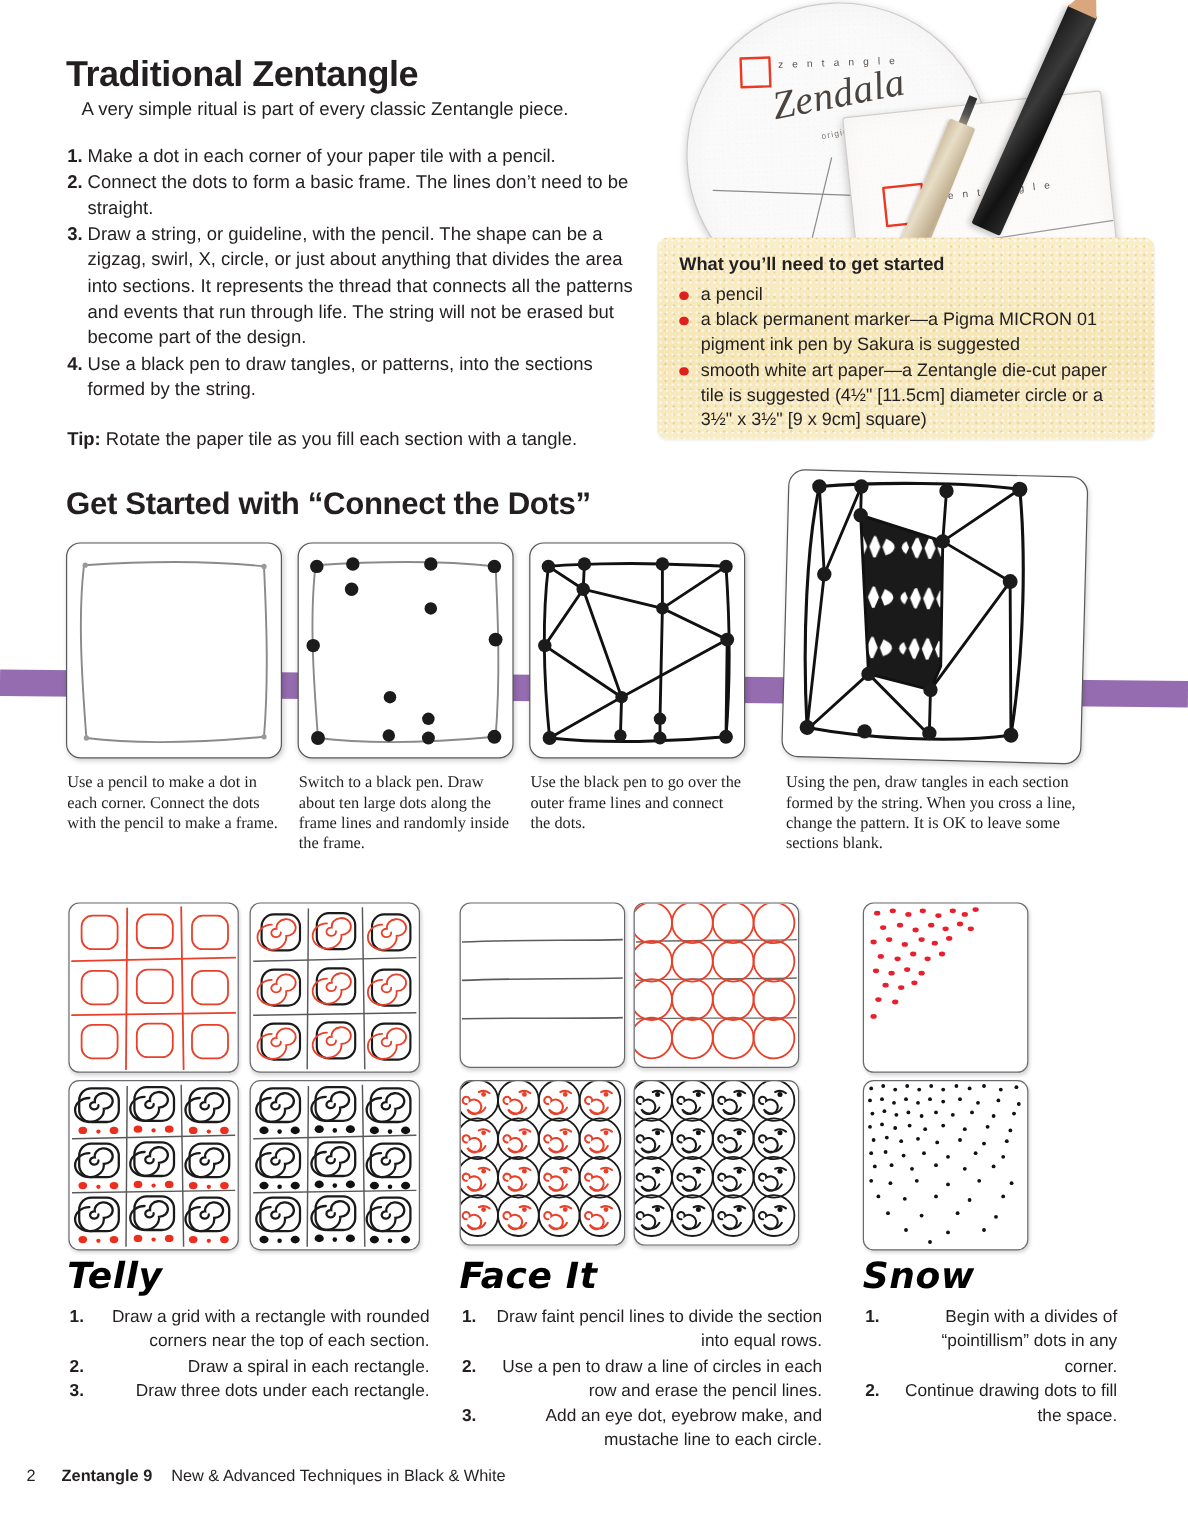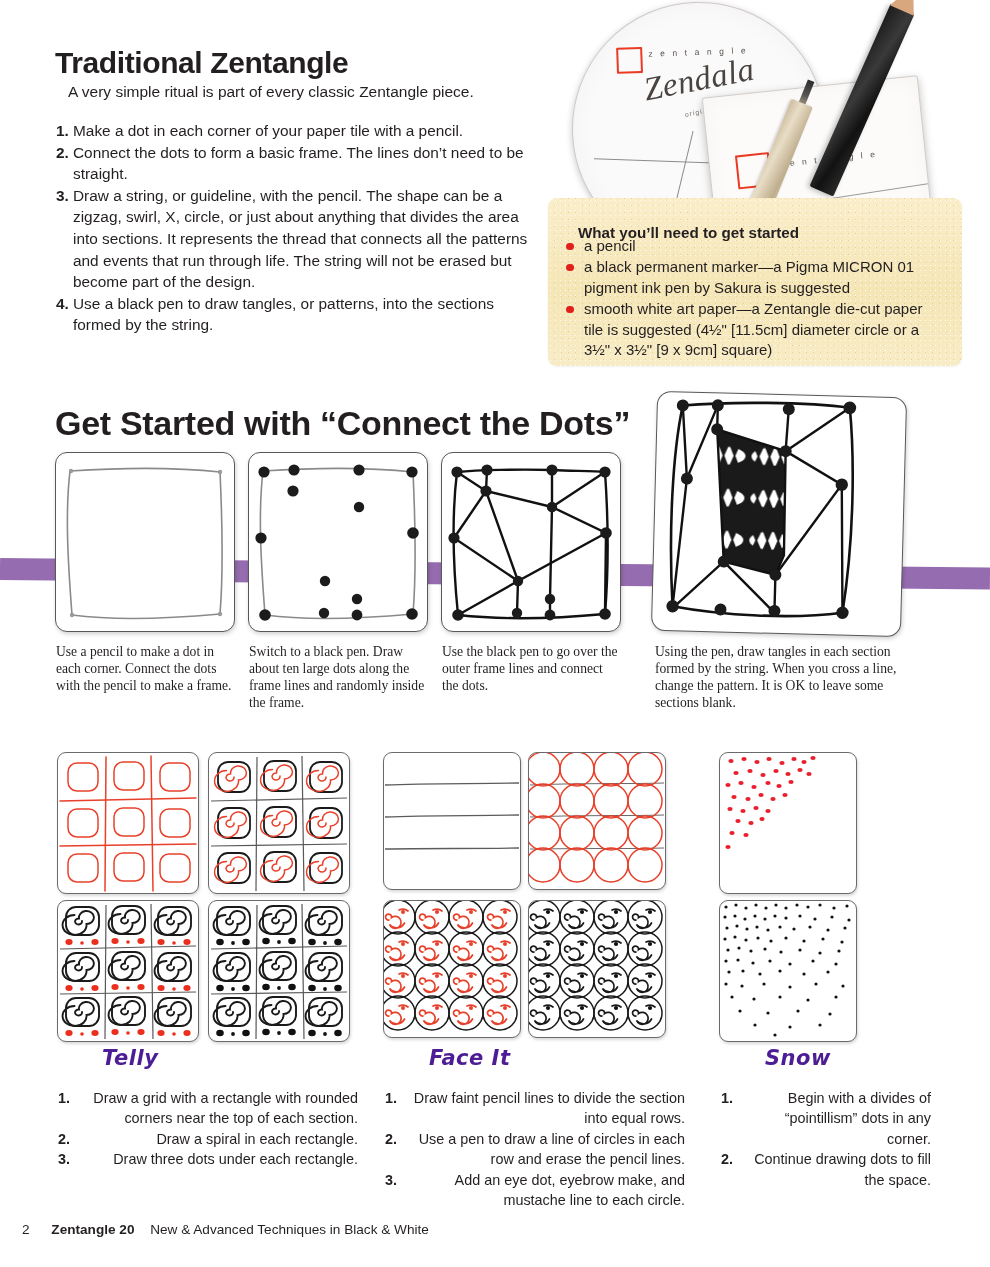--- a/index.html
+++ b/index.html
@@ -60,41 +60,41 @@
   
   .callout{position:absolute;left:548px;top:198px;width:414px;height:168px;border-radius:9px;
       background:#f7e9bf;
       background-image:
         radial-gradient(rgba(255,255,255,.85) .9px, transparent 1px),
         radial-gradient(rgba(214,186,120,.55) .8px, transparent .9px),
         linear-gradient(180deg,#faeeca 0%,#f5e6b6 55%,#f8ecc6 100%);
       background-size:5px 5px, 7px 7px, 100% 100%;
       background-position:0 0, 3px 4px, 0 0;
       box-shadow:0 1px 2px rgba(0,0,0,.06);}
-  .callout h3{margin:12px;position:absolute;left:18px;top:14px;font-size:15.2px;font-weight:bold;text-align:right;}
+  .callout h3{margin:0;position:absolute;left:18px;top:14px;font-size:15.2px;font-weight:bold;text-align:right;}
   .callout ul{margin:0;padding:0;list-style:none;position:absolute;left:18px;top:38px;width:372px;}
   .callout li{position:relative;padding-left:18px;font-size:15px;line-height:20.4px;margin-bottom:1px;}
   .callout li .bullet{position:absolute;left:0;top:6.5px;width:7.5px;height:7.5px;border-radius:50%;
       background:#e0201b;}
 
   
   .band{position:absolute;left:0;top:558px;width:990px;height:22px;background:#8d5fa9;
         transform:rotate(0.55deg);transform-origin:0 50%;opacity:.92;}
 
   
-  h2.h2{position:absolute;left:55px;top:404px;margin:0;font-size:34px;font-weight:bold;
+  h2.h2{position:absolute;left:55px;top:404px;margin:0;font-size:26px;font-weight:bold;
         letter-spacing:-.3px;}
 
   .tile{position:absolute;background:#fff;border:1.4px solid #58585b;border-radius:12px;
         box-shadow:1px 2px 4px rgba(0,0,0,.18);}
   .cap{position:absolute;font-family:"Liberation Serif",serif;font-size:13.6px;line-height:17px;color:#231f20;}
 
   
-  .tangle-title{position:absolute;color:#4c1d95;font-size:21px;
-       font-family:"DejaVu Sans",sans-serif;font-style:italic;font-weight:bold;letter-spacing:.5px;margin-left:46px;}
+  .tangle-title{position:absolute;color:#000000;font-size:30px;
+       font-family:"DejaVu Sans",sans-serif;font-style:italic;font-weight:bold;letter-spacing:.5px;}
   .steps{position:absolute;font-size:14.4px;line-height:20.4px;width:290px;}
   .steps .row{display:flex;}
   .steps .num{font-weight:bold;width:18px;flex:0 0 18px;}
   .steps .txt{flex:1;text-align:right;}
 
   .mtile{position:absolute;background:#fff;border:1px solid #6a6a6e;border-radius:9px;
          box-shadow:1px 2px 3px rgba(0,0,0,.15);overflow:hidden;}
 
   
   .footer{position:absolute;left:22px;top:1222px;font-size:13.6px;color:#231f20;}
@@ -158,20 +158,24 @@
     <div class="row">
       <span class="num">3.</span>
       <span class="txt">Draw a string, or guideline, with the pencil. The shape can be a zigzag, swirl, X, circle, or just about anything that divides the area into sections. It represents the thread that connects all the patterns and events that run through life. The string will not be erased but become part of the design.</span>
     </div>
     <div class="row">
       <span class="num">4.</span>
       <span class="txt">Use a black pen to draw tangles, or patterns, into the sections formed by the string.</span>
     </div>
   </div>
 
+  <div class="tip">
+    <b>Tip:</b>
+    <span>Rotate the paper tile as you fill each section with a tangle.</span>
+  </div>
 
   <div class="callout">
     <h3>What you’ll need to get started</h3>
     <ul>
       <li>
         <span class="bullet"></span>
         <span>a pencil</span>
       </li>
       <li>
         <span class="bullet"></span>
@@ -917,17 +921,17 @@
       <span class="txt">Begin with a divides of “pointillism” dots in any corner.</span>
     </div>
     <div class="row">
       <span class="num">2.</span>
       <span class="txt">Continue drawing dots to fill the space.</span>
     </div>
   </div>
 
   <div class="footer">
     <span class="pg">2</span>
-    <span class="bk">Zentangle 20</span>
+    <span class="bk">Zentangle 9</span>
     <span class="sub">New &amp; Advanced Techniques in Black &amp; White</span>
   </div>
 
 </div>
 
 </body></html>

